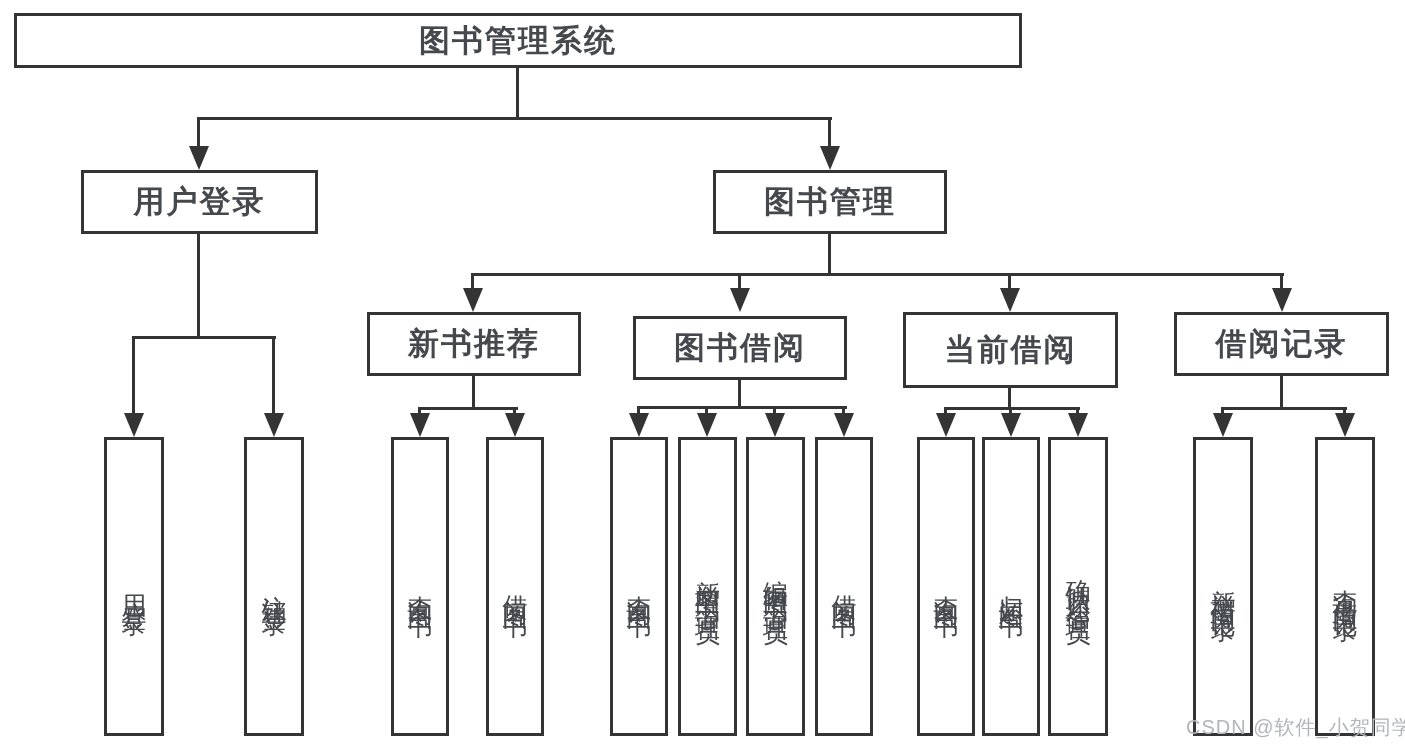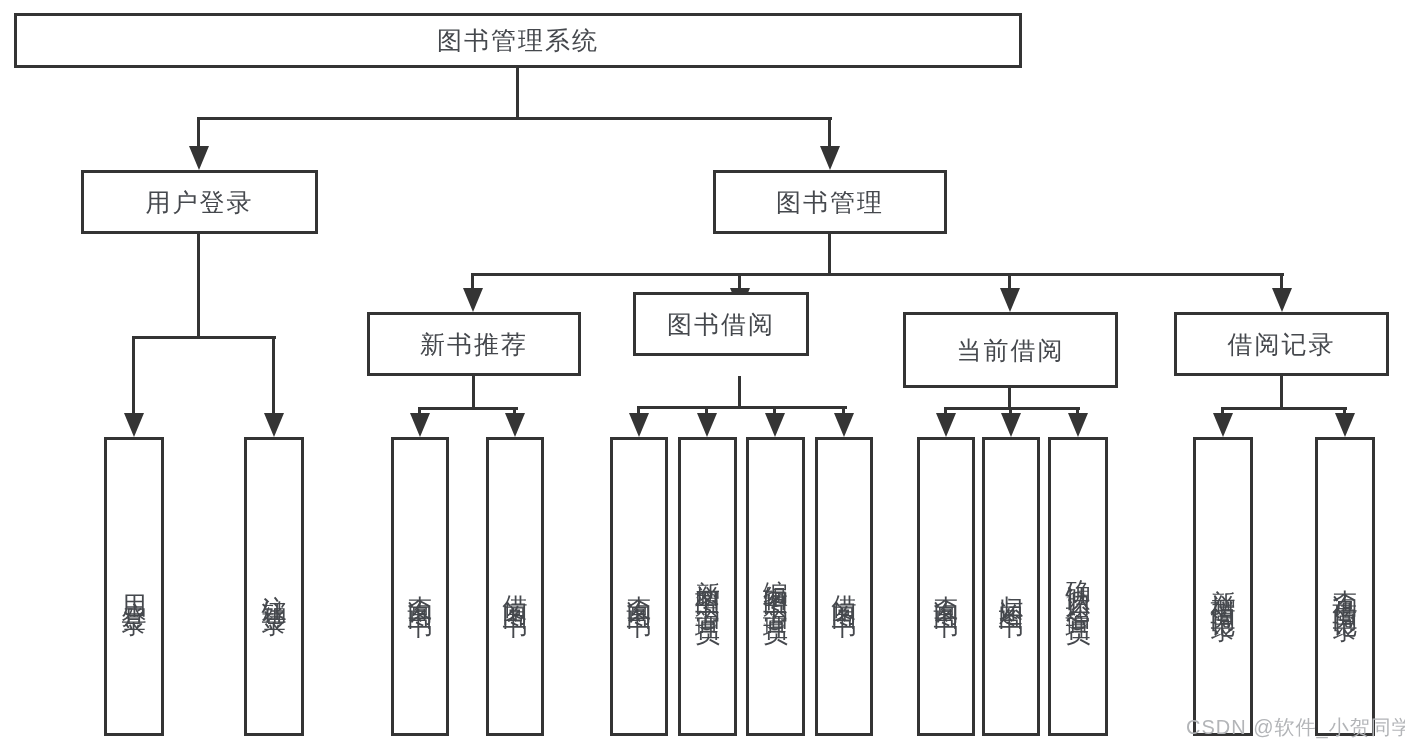--- a/index.html
+++ b/index.html
@@ -5,21 +5,21 @@
   html,body{margin:0;padding:0;background:#fff;}
   #canvas{
     position:relative;width:1405px;height:747px;background:#ffffff;
     font-family:"Liberation Sans","DejaVu Sans",sans-serif;overflow:hidden;
   }
   .box{
     position:absolute;box-sizing:border-box;background:#ffffff;
     border:3px solid #343434;display:flex;align-items:center;justify-content:center;
     color:#45484d;z-index:2;
   }
-  .hlabel{font-size:25px;letter-spacing:2px;white-space:nowrap;}
+  .hlabel{font-size:31px;letter-spacing:2px;white-space:nowrap;font-weight:bold;}
   .vlabel{
     writing-mode:vertical-rl;text-orientation:mixed;
     font-size:25px;letter-spacing:6px;line-height:1;white-space:nowrap;
   }
   .line{position:absolute;background:#343434;z-index:1;}
   .arrow{
     position:absolute;width:0;height:0;z-index:1;
     border-left:10px solid transparent;border-right:10px solid transparent;
     border-top:24px solid #343434;
   }
@@ -65,21 +65,21 @@
   <div class="line" style="left:738px;top:273px;width:3px;height:17px;"></div>
   <div class="arrow" style="left:730px;top:288px;"></div>
   <div class="line" style="left:1008px;top:273px;width:3px;height:17px;"></div>
   <div class="arrow" style="left:1000px;top:288px;"></div>
   <div class="line" style="left:1280px;top:273px;width:3px;height:17px;"></div>
   <div class="arrow" style="left:1272px;top:288px;"></div>
 
   <div class="box" style="left:367px;top:312px;width:214px;height:64px;">
     <span class="hlabel">新书推荐</span>
   </div>
-  <div class="box" style="left:633px;top:292px;width:176px;height:64px;">
+  <div class="box" style="left:633px;top:316px;width:214px;height:64px;">
     <span class="hlabel">图书借阅</span>
   </div>
   <div class="box" style="left:903px;top:312px;width:215px;height:76px;">
     <span class="hlabel">当前借阅</span>
   </div>
   <div class="box" style="left:1174px;top:312px;width:215px;height:64px;text-align:right;">
     <span class="hlabel">借阅记录</span>
   </div>
 
   <div class="line" style="left:472px;top:376px;width:3px;height:33px;"></div>

